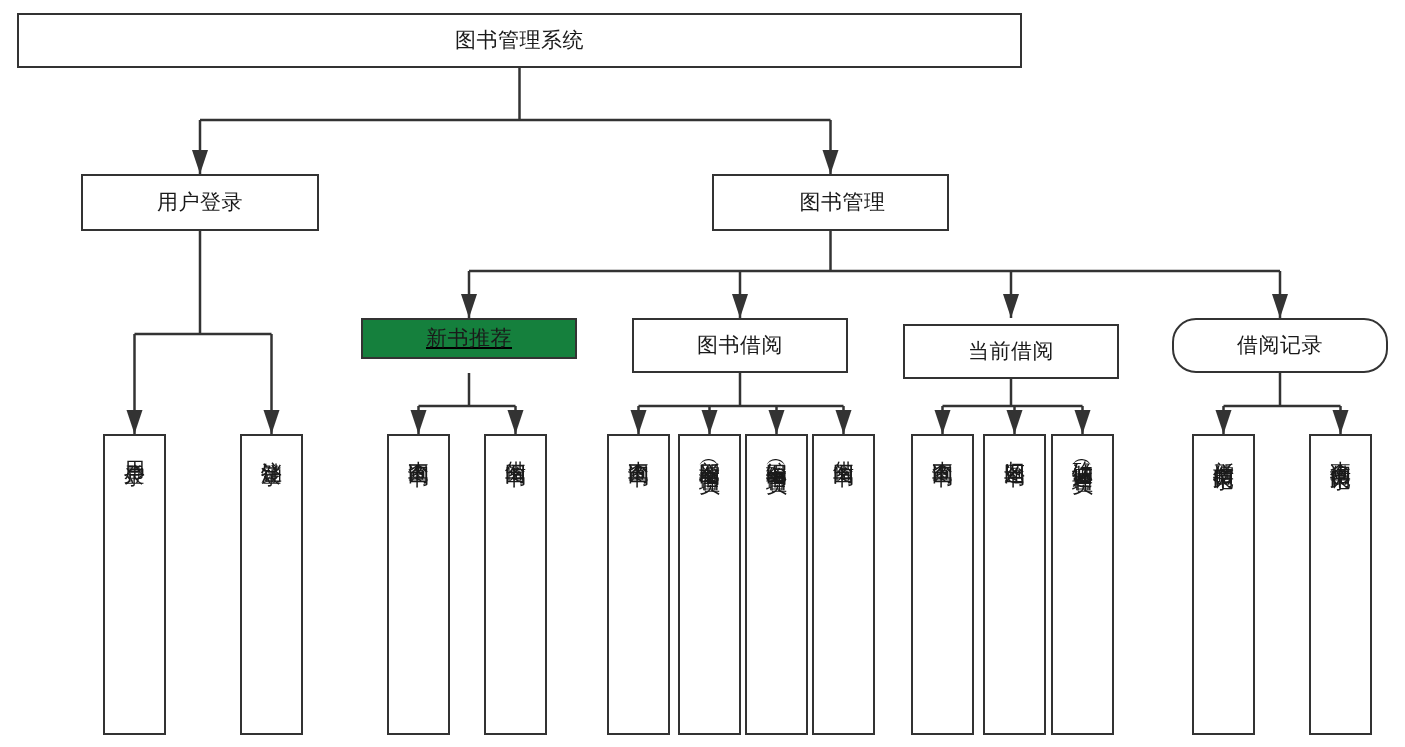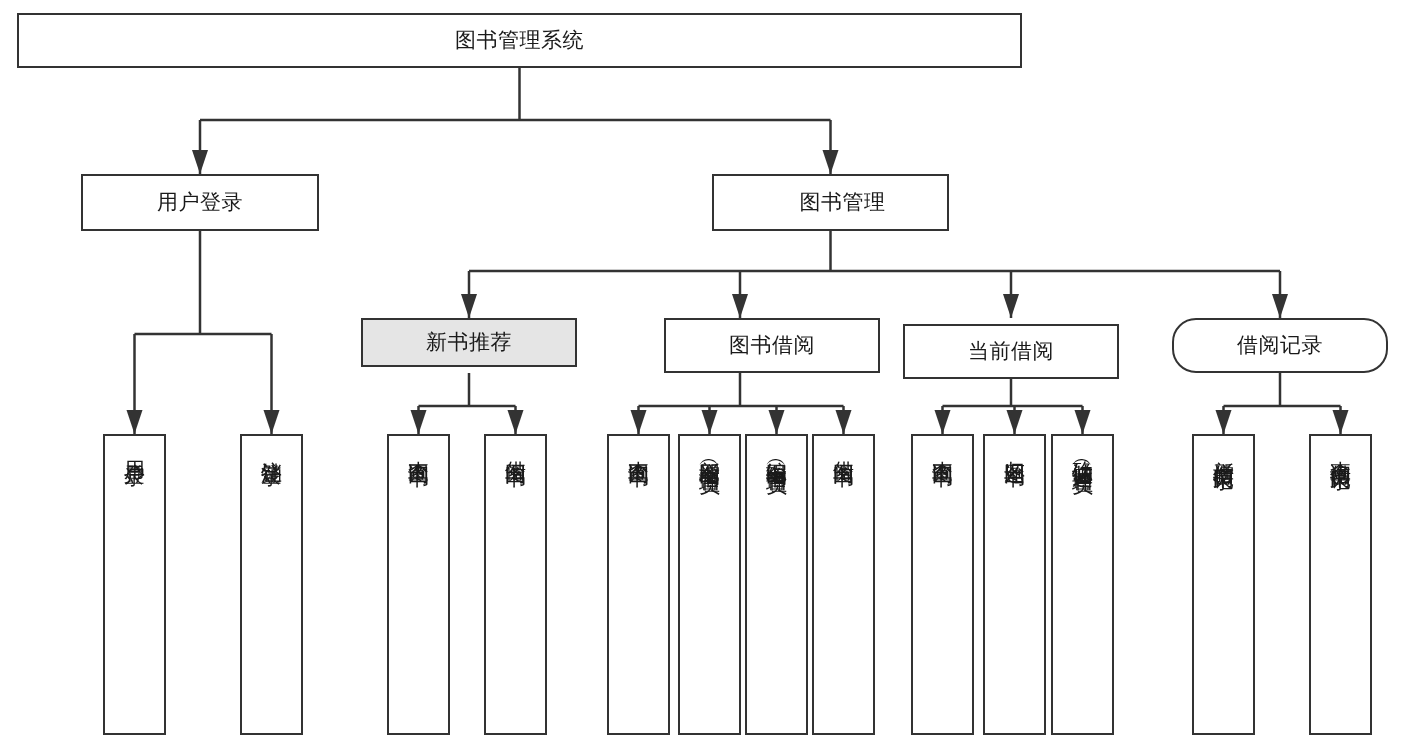--- a/index.html
+++ b/index.html
@@ -128,24 +128,24 @@
   <div id="nodes-layer">
       <div class="node" style="left: 17px; top: 13px; width: 1005px; height: 55px; border-color: rgb(51, 51, 51); background: rgb(255, 255, 255);">
         <span class="node-label" style="color: rgb(26, 26, 26);">图书管理系统</span>
       </div>
       <div class="node" style="left: 81px; top: 174px; width: 238px; height: 57px; border-color: rgb(51, 51, 51); background: rgb(255, 255, 255);">
         <span class="node-label" style="color: rgb(26, 26, 26);">用户登录</span>
       </div>
       <div class="node" style="left: 712px; top: 174px; width: 237px; height: 57px; border-color: rgb(51, 51, 51); background: rgb(255, 255, 255);">
         <span class="node-label" style="color: rgb(26, 26, 26); margin-left: 24px;">图书管理</span>
       </div>
-      <div class="node" style="left: 361px; top: 318px; width: 216px; height: 49px; border-color: rgb(51, 51, 51); background: #e5e5e5;">
+      <div class="node" style="left: 361px; top: 318px; width: 216px; height: 41px; border-color: rgb(51, 51, 51); background: #15803d; text-decoration: underline;">
         <span class="node-label" style="color: rgb(26, 26, 26);">新书推荐</span>
       </div>
-      <div class="node" style="left: 632px; top: 318px; width: 216px; height: 55px; border-color: rgb(51, 51, 51); background: rgb(255, 255, 255); margin-left: 32px;">
+      <div class="node" style="left: 632px; top: 318px; width: 216px; height: 55px; border-color: rgb(51, 51, 51); background: rgb(255, 255, 255);">
         <span class="node-label" style="color: rgb(26, 26, 26);">图书借阅</span>
       </div>
       <div class="node" style="left: 903px; top: 324px; width: 216px; height: 55px; border-color: rgb(51, 51, 51); background: rgb(255, 255, 255);">
         <span class="node-label" style="color: rgb(26, 26, 26);">当前借阅</span>
       </div>
       <div class="node" style="left: 1172px; top: 318px; width: 216px; height: 55px; border-color: rgb(51, 51, 51); background: rgb(255, 255, 255); border-radius: 24px;">
         <span class="node-label" style="color: rgb(26, 26, 26);">借阅记录</span>
       </div>
       <div class="node vertical" style="left: 103px; top: 434px; width: 63px; height: 301px; border-color: rgb(51, 51, 51); background: rgb(255, 255, 255);">
         <span class="node-label" style="color: rgb(26, 26, 26);">用户登录</span>

